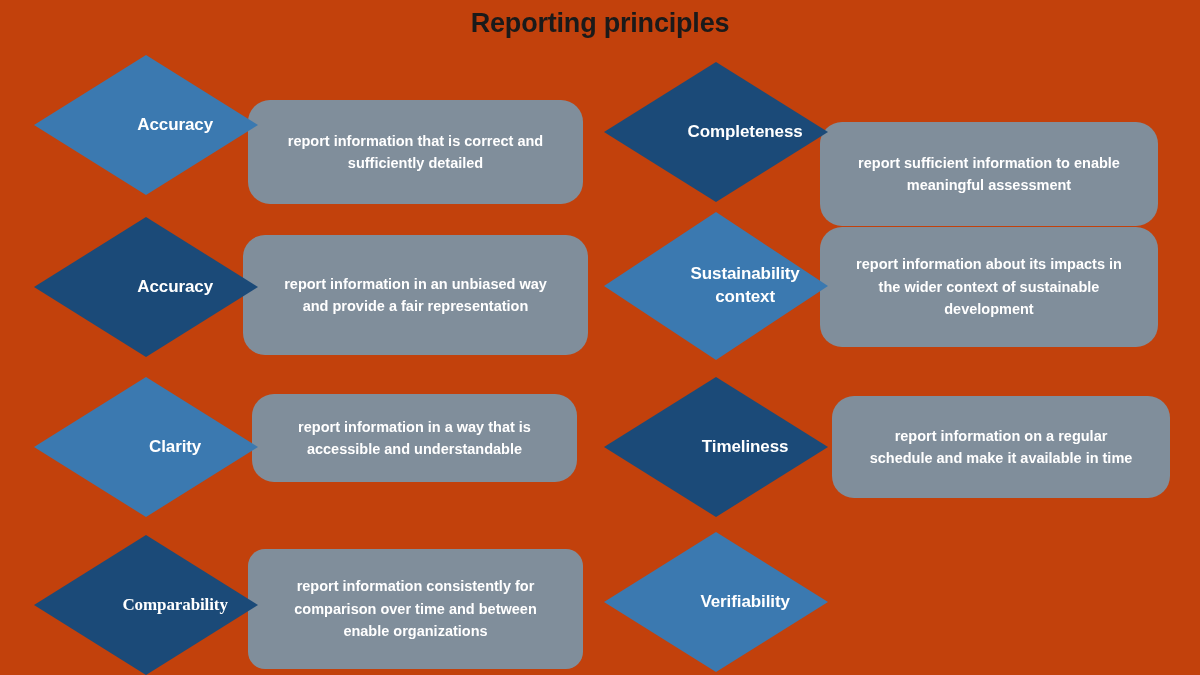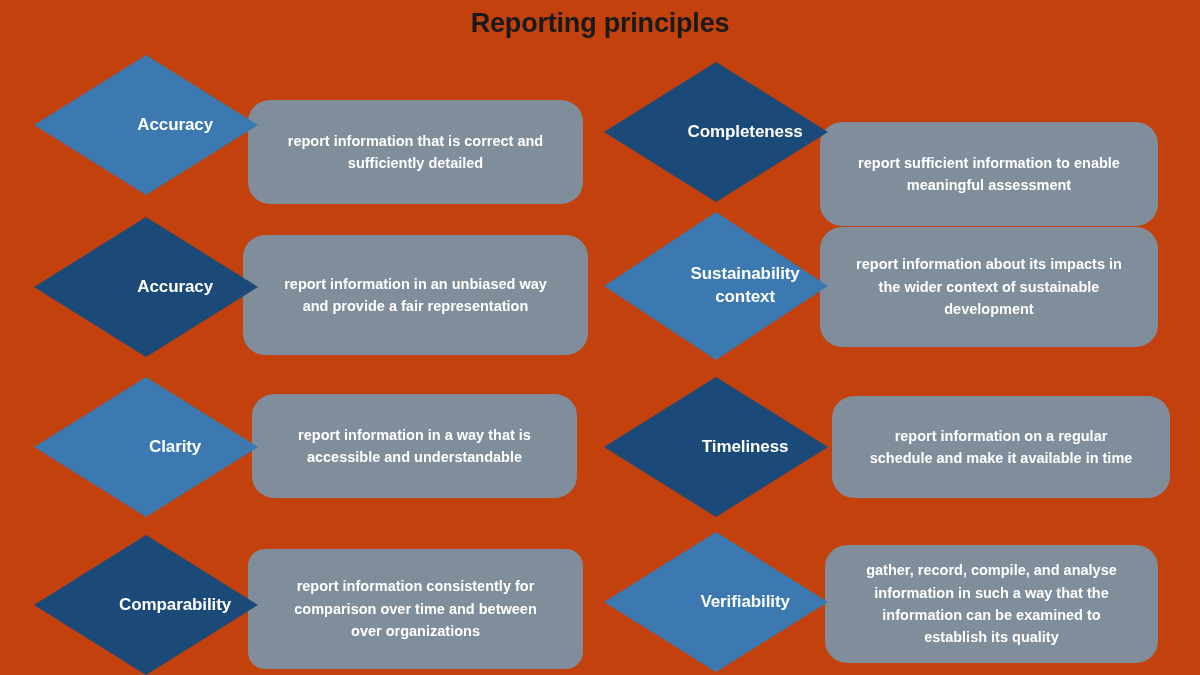--- a/index.html
+++ b/index.html
@@ -104,41 +104,41 @@
       <span>and provide a fair representation</span>
     </span>
   </div>
   <div class="diamond" style="left:34px; top:217px; width:224px; height:140px;">
     <svg viewBox="0 0 224 140" preserveAspectRatio="none">
       <polygon points="112,0 224,70 112,140 0,70" fill="#1b4a78"></polygon>
     </svg>
     <span class="diamond-label">Accuracy</span>
   </div>
 
-  <div class="desc-box" style="left:252px; top:394px; width:325px; height:104px;">
+  <div class="desc-box" style="left:252px; top:394px; width:325px; height:88px;">
     <span>
       <span>report information in a way that is</span><br>
       <span>accessible and understandable</span>
     </span>
   </div>
   <div class="diamond" style="left:34px; top:377px; width:224px; height:140px;">
     <svg viewBox="0 0 224 140" preserveAspectRatio="none">
       <polygon points="112,0 224,70 112,140 0,70" fill="#3b79b0"></polygon>
     </svg>
     <span class="diamond-label">Clarity</span>
   </div>
 
   <div class="desc-box" style="left:248px; top:549px; width:335px; height:120px;border-radius:17px;">
     <span>
       <span>report information consistently for</span><br>
       <span>comparison over time and between</span><br>
-      <span>over organizations</span>
+      <span>enable organizations</span>
     </span>
   </div>
-  <div class="diamond" style="left:34px; top:535px; width:224px; height:140px;">
+  <div class="diamond" style="left:34px; top:535px; width:224px; height:140px;font-family:Liberation Serif, serif;">
     <svg viewBox="0 0 224 140" preserveAspectRatio="none">
       <polygon points="112,0 224,70 112,140 0,70" fill="#1b4a78"></polygon>
     </svg>
     <span class="diamond-label">Comparability</span>
   </div>
 
   <div class="desc-box" style="left:820px; top:76px; width:338px; height:104px;margin-top:46px;">
     <span>
       <span>report sufficient information to enable</span><br>
       <span>meaningful assessment</span>
@@ -174,28 +174,20 @@
       <span>schedule and make it available in time</span>
     </span>
   </div>
   <div class="diamond" style="left:604px; top:377px; width:224px; height:140px;">
     <svg viewBox="0 0 224 140" preserveAspectRatio="none">
       <polygon points="112,0 224,70 112,140 0,70" fill="#1b4a78"></polygon>
     </svg>
     <span class="diamond-label">Timeliness</span>
   </div>
 
-  <div class="desc-box" style="left:825px; top:545px; width:333px; height:118px;">
-    <span>
-      <span>gather, record, compile, and analyse</span><br>
-      <span>information in such a way that the</span><br>
-      <span>information can be examined to</span><br>
-      <span>establish its quality</span>
-    </span>
-  </div>
   <div class="diamond" style="left:604px; top:532px; width:224px; height:140px;">
     <svg viewBox="0 0 224 140" preserveAspectRatio="none">
       <polygon points="112,0 224,70 112,140 0,70" fill="#3b79b0"></polygon>
     </svg>
     <span class="diamond-label">Verifiability</span>
   </div>
 
 </div>
 
 </body></html>

